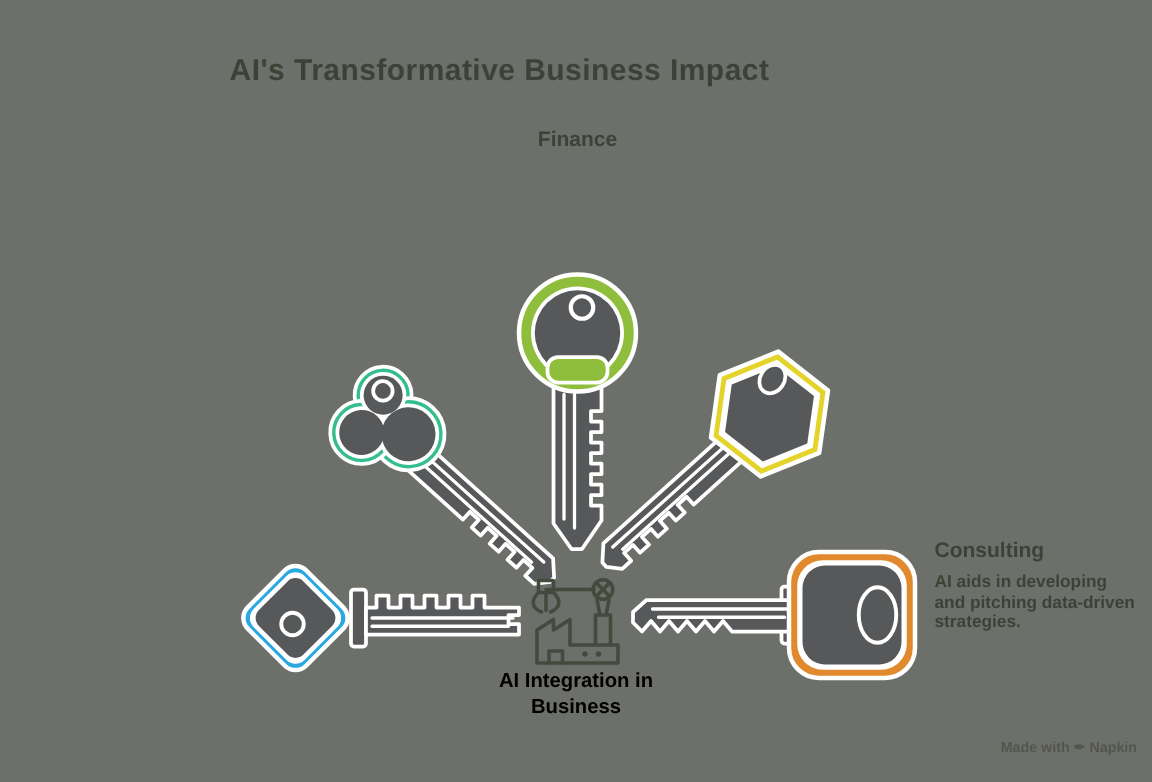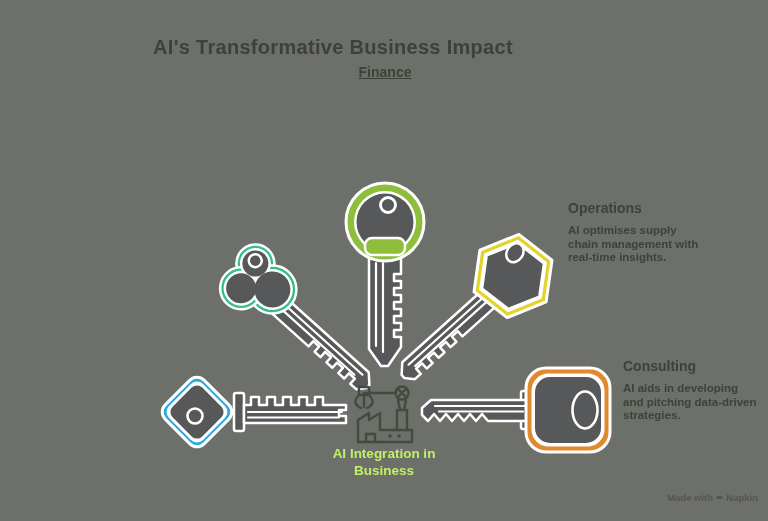--- a/index.html
+++ b/index.html
@@ -15,61 +15,55 @@
   }
   .section{position:absolute;color:#3E4236;}
   .section .heading{font-size:14px;font-weight:700;margin:0 0 8px 0;}
   .section .desc{
     font-size:11.5px;font-weight:600;line-height:13.5px;
     white-space:pre-line;margin:0;
   }
   .align-right{text-align:right;}
   .align-left{text-align:left;}
   .align-center{text-align:center;}
-  .sec-finance{top:64px;left:295px;width:180px;text-decoration:underline;}
+  .sec-finance{top:84px;left:295px;width:180px;}
   .sec-hr{top:190px;right:563px;width:170px;}
   .sec-operations{top:200px;left:568px;width:185px;}
   .sec-marketing{top:348px;right:620px;width:145px;}
   .sec-consulting{top:358px;left:623px;width:150px;}
   .keywrap{position:absolute;}
   .key-finance{left:330px;top:180px;width:110px;height:190px;}
   .key-hr{left:211px;top:239px;width:200px;height:94px;transform:rotate(42deg);transform-origin:47px 47px;}
   .key-operations{left:360px;top:229px;width:200px;height:94px;transform:rotate(-42deg);transform-origin:153px 47px;}
   .key-marketing{left:150px;top:365px;width:200px;height:94px;}
   .key-consulting{left:415px;top:363px;width:200px;height:94px;}
   .factory{position:absolute;left:346px;top:380px;width:78px;height:66px;}
   .center-label{
     position:absolute;top:446px;left:284px;width:200px;text-align:center;
-    font-size:13.5px;font-weight:700;line-height:16.5px;color:#bef264;
+    font-size:13.5px;font-weight:700;line-height:16.5px;color:#000000;
     white-space:pre-line;
   }
   .watermark{
     position:absolute;top:492px;right:10px;
     font-size:9.5px;font-weight:600;color:#53564B;
   }
   svg{display:block;}
 </style>
 </head>
 <body>
 
 <div class="stage">
 
   <div class="title">AI's Transformative Business Impact</div>
 
   <div class="section sec-finance align-center">
     <div class="heading">Finance</div>
   </div>
 
 
-  <div class="section sec-operations align-left">
-    <div class="heading">Operations</div>
-    <div class="desc">AI optimises supply
-chain management with
-real-time insights.</div>
-  </div>
 
 
   <div class="section sec-consulting align-left">
     <div class="heading">Consulting</div>
     <div class="desc">AI aids in developing
 and pitching data-driven
 strategies.</div>
   </div>
 
   <div class="keywrap key-finance">

